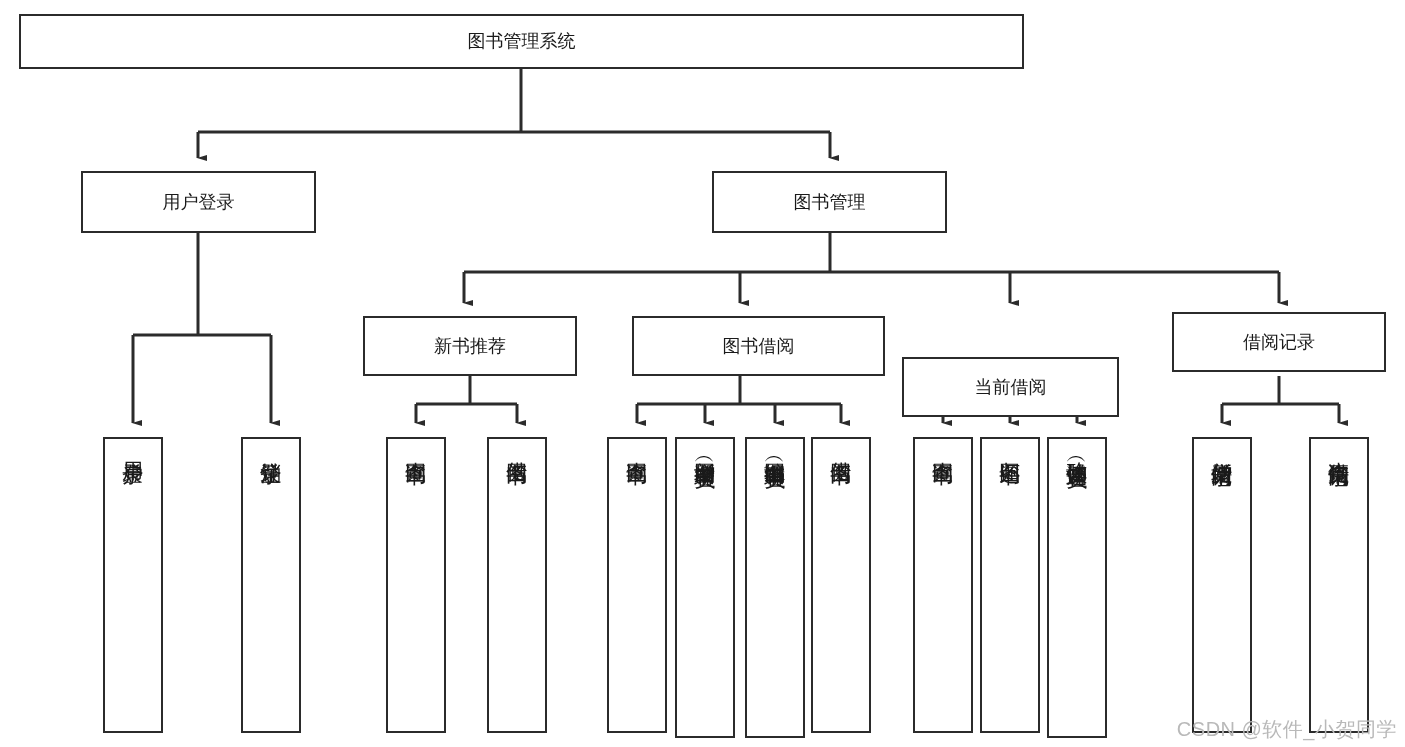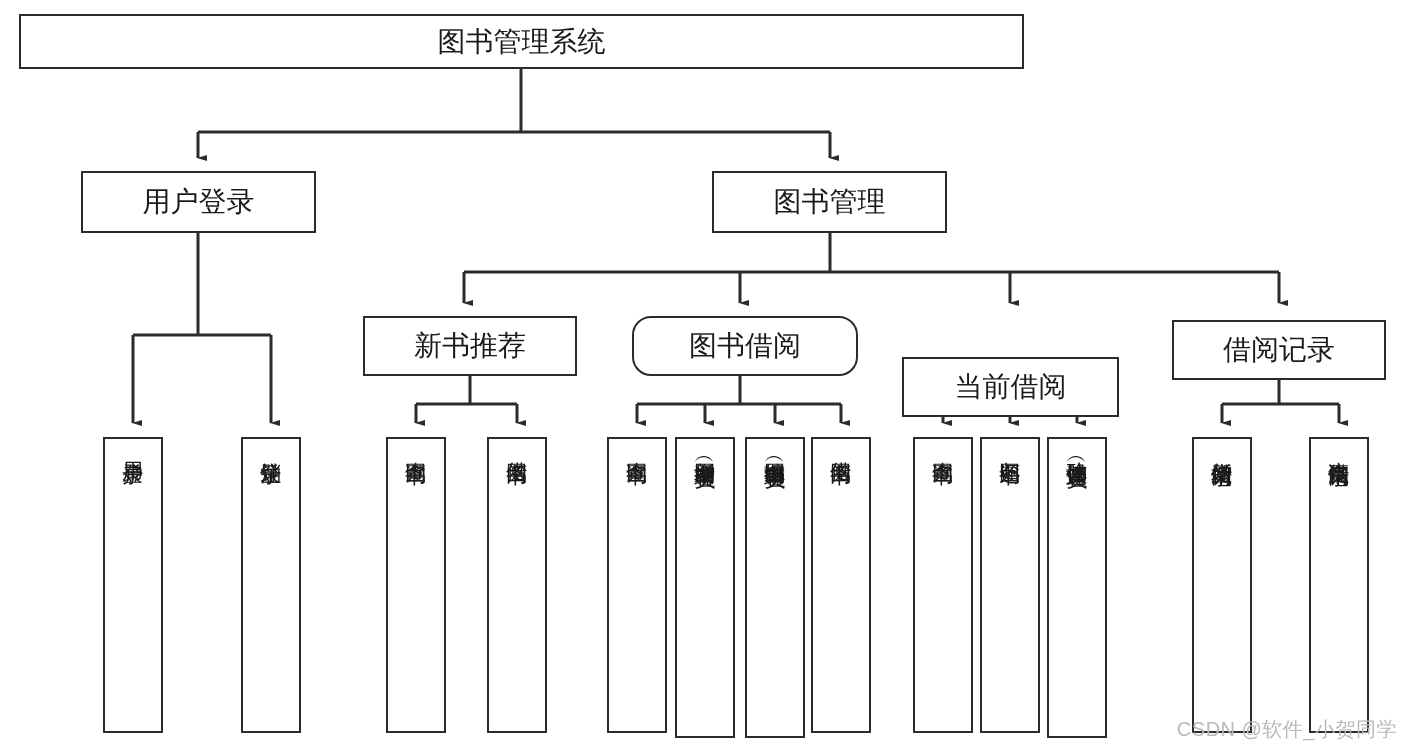--- a/index.html
+++ b/index.html
@@ -3,21 +3,21 @@
 <meta charset="utf-8">
 <style>
   html,body{margin:0;padding:0;background:#ffffff;}
   body{width:1405px;height:747px;overflow:hidden;
        font-family:"Liberation Sans","DejaVu Sans",sans-serif;}
   #diagram-root{position:relative;width:1405px;height:747px;background:#fff;}
   svg.edges{position:absolute;left:0;top:0;width:1405px;height:747px;pointer-events:none;}
   .node{position:absolute;box-sizing:border-box;background:#ffffff;
         border:2px solid #2b2b2b;display:flex;align-items:center;justify-content:center;}
   .node .label{color:#1a1a1a;line-height:1.12;text-align:center;white-space:nowrap;}
-  .node.h .label{font-size:28px;}
+  .node.h .label{font-size:18px;}
   .node.leaf{padding:6px 0;align-items:flex-start;justify-content:center;}
   .node.leaf .label{font-size:21px;writing-mode:vertical-rl;text-orientation:upright;
         letter-spacing:1px;white-space:nowrap;}
   .watermark{position:absolute;right:8px;bottom:4px;font-size:20px;color:#b9b9b9;
         white-space:nowrap;letter-spacing:.5px;}
 </style>
 </head>
 <body>
 
 <div id="diagram-root">
@@ -79,27 +79,27 @@
   <div class="node h" style="left:81px;top:171px;width:235px;height:62px;">
     <span class="label">用户登录</span>
   </div>
   <div class="node h" style="left:712px;top:171px;width:235px;height:62px;">
     <span class="label">图书管理</span>
   </div>
 
   <div class="node h" style="left:363px;top:316px;width:214px;height:60px;">
     <span class="label">新书推荐</span>
   </div>
-  <div class="node h" style="left:632px;top:316px;width:226px;height:60px;border-radius:19px;">
+  <div class="node h" style="left:632px;top:316px;width:253px;height:60px;">
     <span class="label">图书借阅</span>
   </div>
   <div class="node h" style="left:902px;top:316px;width:217px;height:60px;margin-top:41px;">
     <span class="label">当前借阅</span>
   </div>
-  <div class="node h" style="left:1172px;top:320px;width:214px;height:60px;">
+  <div class="node h" style="left:1172px;top:312px;width:214px;height:60px;">
     <span class="label">借阅记录</span>
   </div>
 
   <div class="node leaf" style="left:103px;top:437px;width:60px;height:296px;">
     <span class="label">用户登录</span>
   </div>
   <div class="node leaf" style="left:241px;top:437px;width:60px;height:296px;">
     <span class="label">注销登录</span>
   </div>
 

